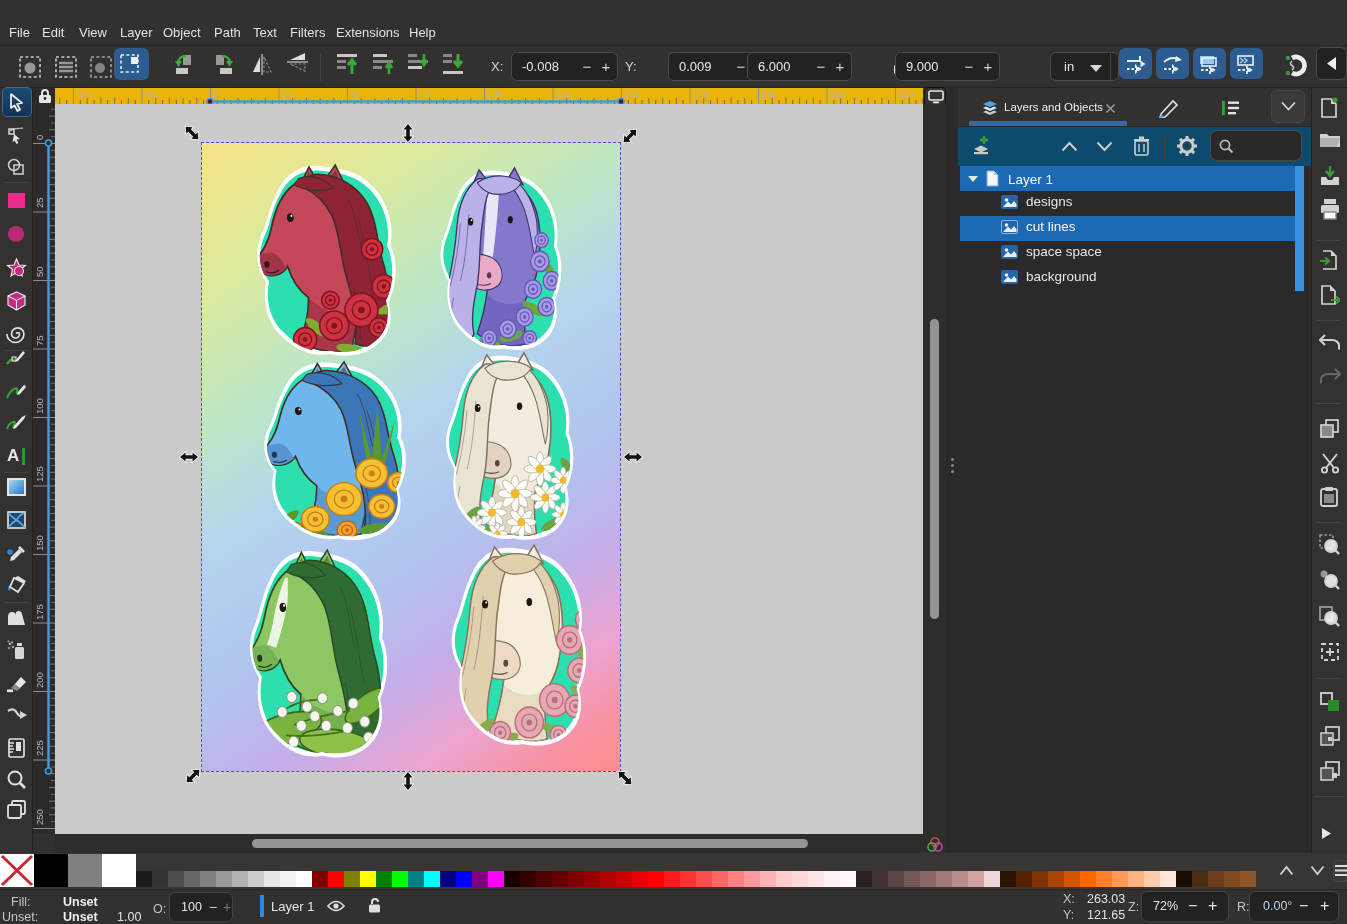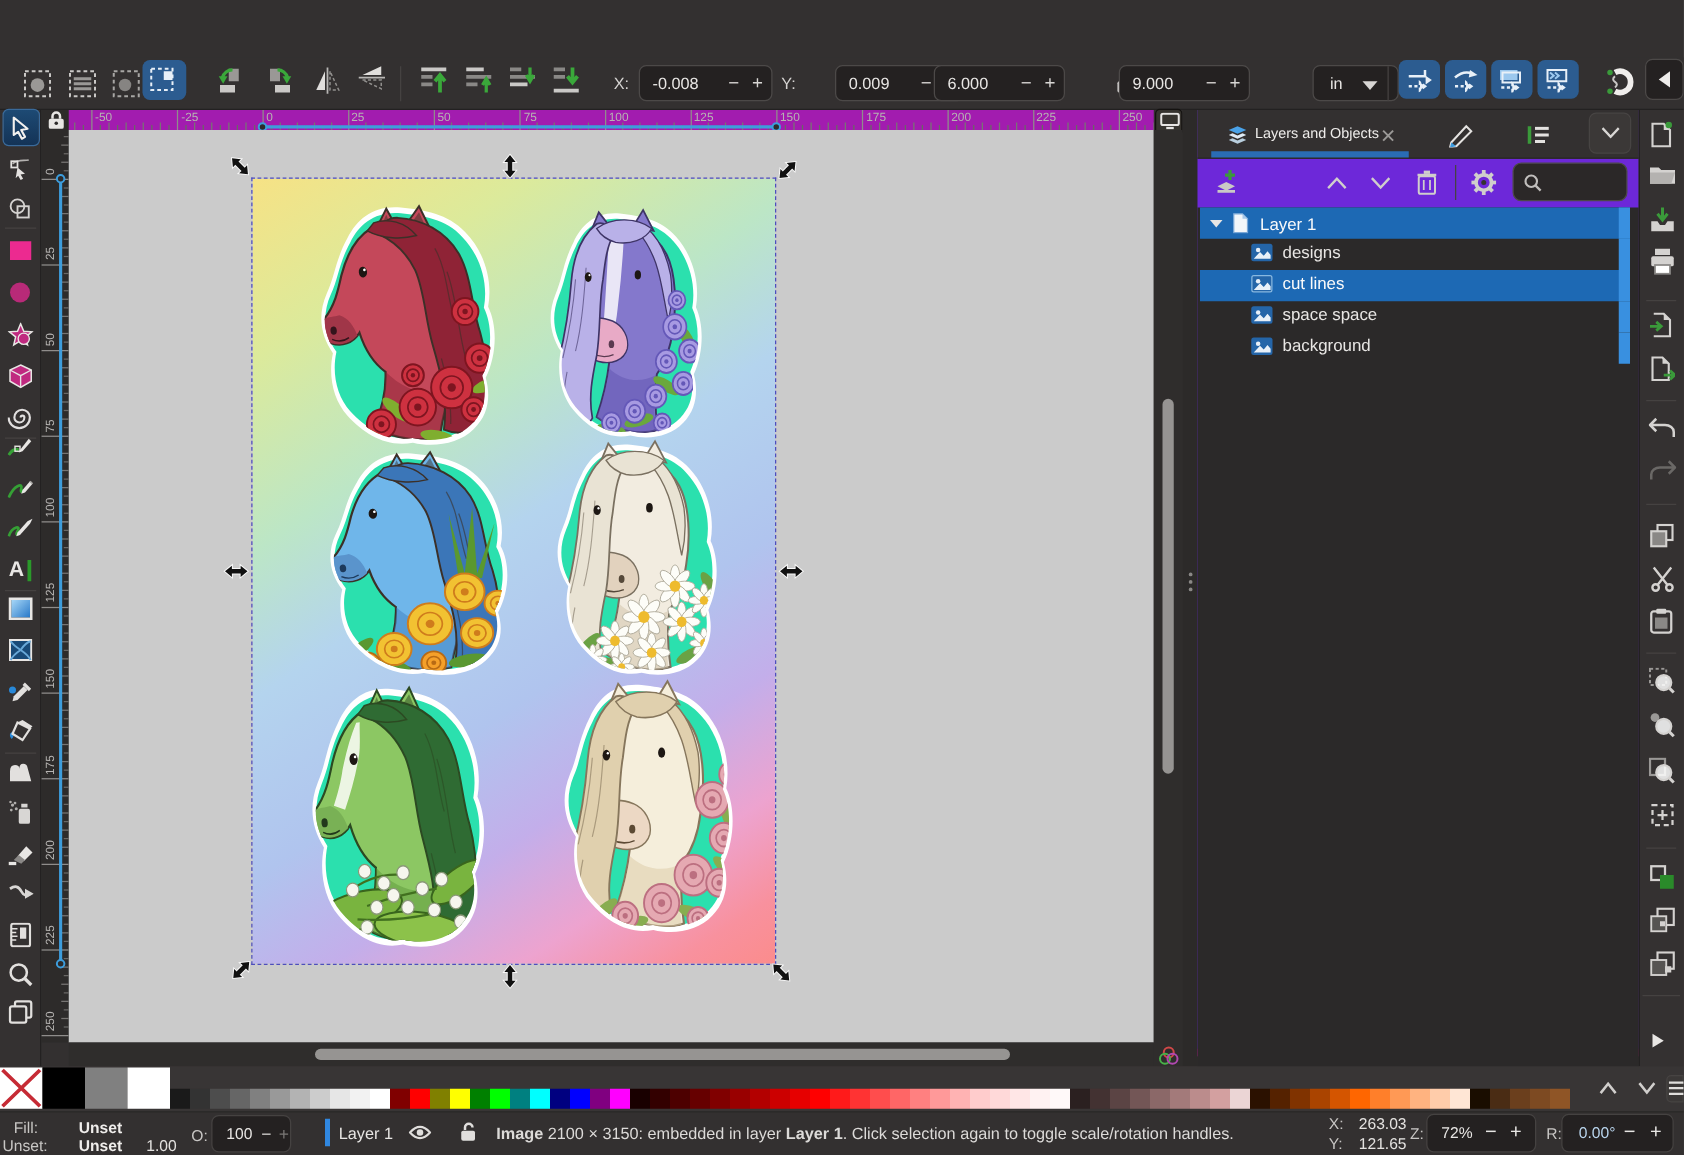--- a/index.html
+++ b/index.html
@@ -14,40 +14,52 @@
   .menuitem { position:absolute; top:7px; font-size:13px; }
   #toolctl  { position:absolute; left:0; top:46px; width:1347px; height:42px; background:#333030; border-bottom:1px solid #232121;}
   .field { position:absolute; top:6px; height:29px; background:#242121; border:1px solid #4c4948; border-radius:6px;
            color:#e8e6e4; font-size:13px; }
   .field .val { position:absolute; left:10px; top:6px; }
   .field .minus,.field .plus { position:absolute; top:5px; width:14px; text-align:center; color:#d8d6d4; font-size:15px; }
   .flabel { position:absolute; top:13px; color:#d6d4d2; font-size:13px; }
   .bluebtn { position:absolute; top:2px; width:33px; height:31px; background:#2c5c90; border-radius:6px; }
   
   #leftbox { position:absolute; left:0; top:88px; width:33px; height:765px; background:#343131; border-right:1px solid #232121; }
-  #hruler { position:absolute; left:55px; top:88px; width:868px; height:16px; background:#a21caf; overflow:hidden;}
+  #hruler { position:absolute; left:55px; top:88px; width:868px; height:16px; background:#eab308; overflow:hidden;}
   #vruler { position:absolute; left:33px; top:104px; width:22px; height:730px; background:#2d2b2a; overflow:hidden;}
   #rulcorner { position:absolute; left:33px; top:88px; width:22px; height:16px; background:#2d2b2a; }
   #canvas { position:absolute; left:55px; top:104px; width:868px; height:730px; background:#cbcbcb; overflow:hidden; }
   #vscroll { position:absolute; left:923px; top:104px; width:23px; height:730px; background:#2f2d2c; }
   #hscroll { position:absolute; left:55px; top:834px; width:868px; height:19px; background:#2f2d2c; }
   #cmsbox { position:absolute; left:923px; top:834px; width:23px; height:19px; background:#2f2d2c; }
   #splitter { position:absolute; left:946px; top:88px; width:12px; height:765px; background:#2c2a29; }
-  #panel { position:absolute; left:958px; top:88px; width:353px; height:757px; background:#6d28d9; border-bottom:6px solid #be185d;}
+  #panel { position:absolute; left:958px; top:88px; width:353px; height:757px; background:#0c4a6e; border-bottom:6px solid #be185d;}
   #cmdbar { position:absolute; left:1311px; top:88px; width:36px; height:765px; background:#343131; border-left:1px solid #232121;}
   
   #palette { position:absolute; left:0; top:853px; width:1347px; height:36px; background:#383535; }
   #statusbar { position:absolute; left:0; top:889px; width:1347px; height:35px; background:#333030; color:#d6d4d2; font-size:12.5px;
                border-top:1px solid #2a2827;}
   .sw { position:absolute; top:18px; width:16px; height:16px; }
   .swL { position:absolute; top:1px; width:34px; height:33px; }
 </style>
 </head>
 <body>
 <div id="stage">
+  <div id="menubar">
+    <div class="menuitem" style="left:9px">File</div>
+    <div class="menuitem" style="left:42px">Edit</div>
+    <div class="menuitem" style="left:79px">View</div>
+    <div class="menuitem" style="left:120px">Layer</div>
+    <div class="menuitem" style="left:163px">Object</div>
+    <div class="menuitem" style="left:214px">Path</div>
+    <div class="menuitem" style="left:253px">Text</div>
+    <div class="menuitem" style="left:290px">Filters</div>
+    <div class="menuitem" style="left:336px">Extensions</div>
+    <div class="menuitem" style="left:409px">Help</div>
+  </div>
   <div id="toolctl">
 
     <svg class="abs" style="left:18px;top:9px" width="24" height="24" viewBox="0 0 24 24">
       <rect x="2" y="2" width="20" height="20" fill="none" stroke="#cac8c6" stroke-width="1.6" stroke-dasharray="3 2.4"></rect>
       <circle cx="12" cy="13" r="5.5" fill="#9a9896"></circle>
     </svg>
     <svg class="abs" style="left:54px;top:9px" width="24" height="24" viewBox="0 0 24 24">
       <rect x="2" y="2" width="20" height="20" fill="none" stroke="#cac8c6" stroke-width="1.6" stroke-dasharray="3 2.4"></rect>
       <path d="M5,8h14M5,12h14M5,16h14" stroke="#9a9896" stroke-width="2.4"></path>
     </svg>
@@ -1328,21 +1340,20 @@
     <div class="abs" style="left:260px;top:5px;width:4px;height:22px;background:#3087e0"></div>
     <div class="abs" style="left:271px;top:9px;color:#e8e6e4;font-size:13px">Layer 1</div>
     <svg class="abs" style="left:327px;top:9px" width="18" height="14" viewBox="0 0 18 14">
         <path d="M1,7 Q9,-2 17,7 Q9,16 1,7Z" fill="none" stroke="#e0dedc" stroke-width="1.7"></path>
         <circle cx="9" cy="7" r="2.6" fill="#e0dedc"></circle>
       </svg>
     <svg class="abs" style="left:367px;top:7px" width="15" height="17" viewBox="0 0 15 17">
         <rect x="2" y="7.5" width="11" height="8" rx="1.5" fill="#e0dedc"></rect>
         <path d="M5,7 V5 a3 3 0 0 1 6,0" fill="none" stroke="#e0dedc" stroke-width="2"></path>
       </svg>
-    <div class="abs" style="left:397px;top:9px;color:#dcdad8;font-size:13px"><b>Image</b> 2100 × 3150: embedded in layer <b>Layer 1</b>. Click selection again to toggle scale/rotation handles.</div>
     <div class="abs" style="left:1063px;top:2px;color:#c8c6c4">X:</div>
       <div class="abs" style="left:1087px;top:2px;color:#e4e2e0">263.03</div>
     <div class="abs" style="left:1063px;top:18px;color:#c8c6c4">Y:</div>
       <div class="abs" style="left:1087px;top:18px;color:#e4e2e0">121.65</div>
     <div class="abs" style="left:1128px;top:10px;color:#c8c6c4">Z:</div>
     <div class="abs" style="left:1141px;top:1px;width:88px;height:31px;background:#242121;border:1px solid #454241;border-radius:6px;">
       <span class="abs" style="left:11px;top:7px;color:#e8e6e4">72%</span>
       <span class="abs" style="left:46px;top:5px;color:#e8e6e4;font-size:16px">−</span>
       <span class="abs" style="left:66px;top:5px;color:#e8e6e4;font-size:16px">+</span>
     </div>

